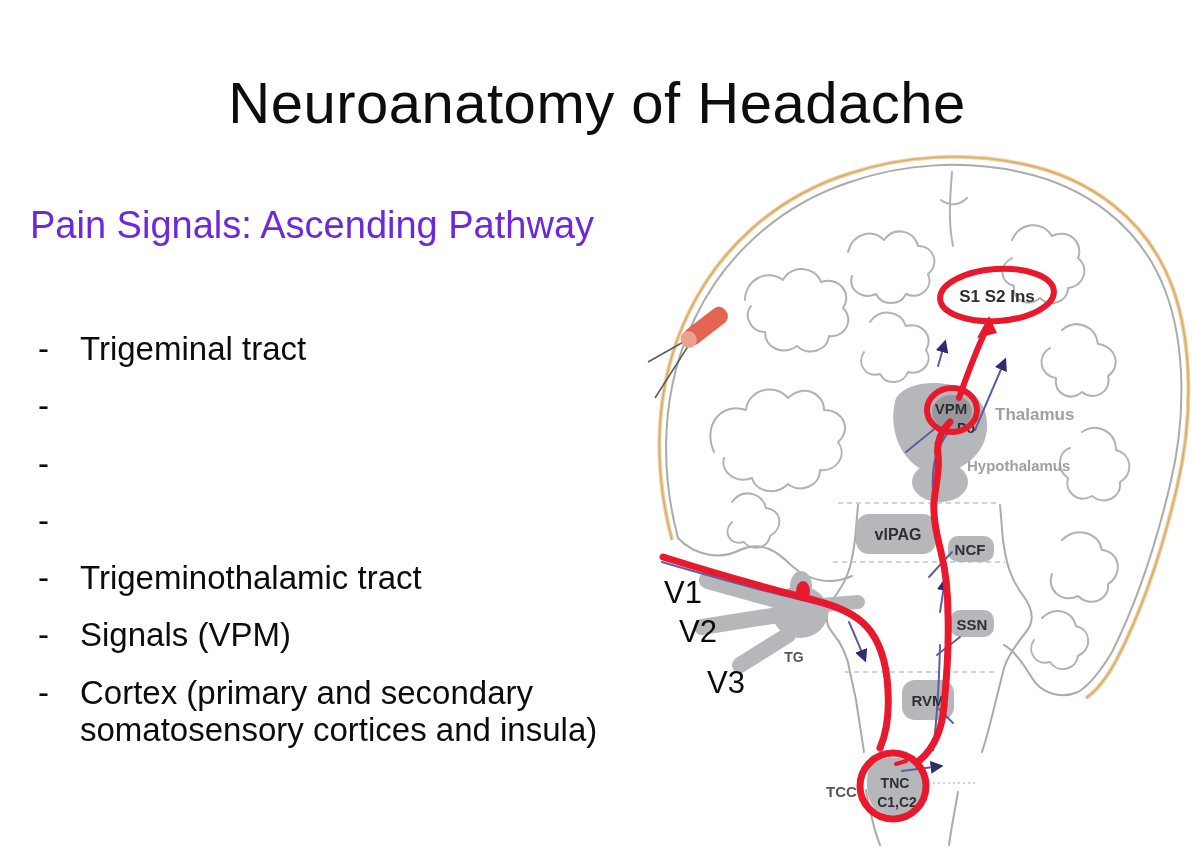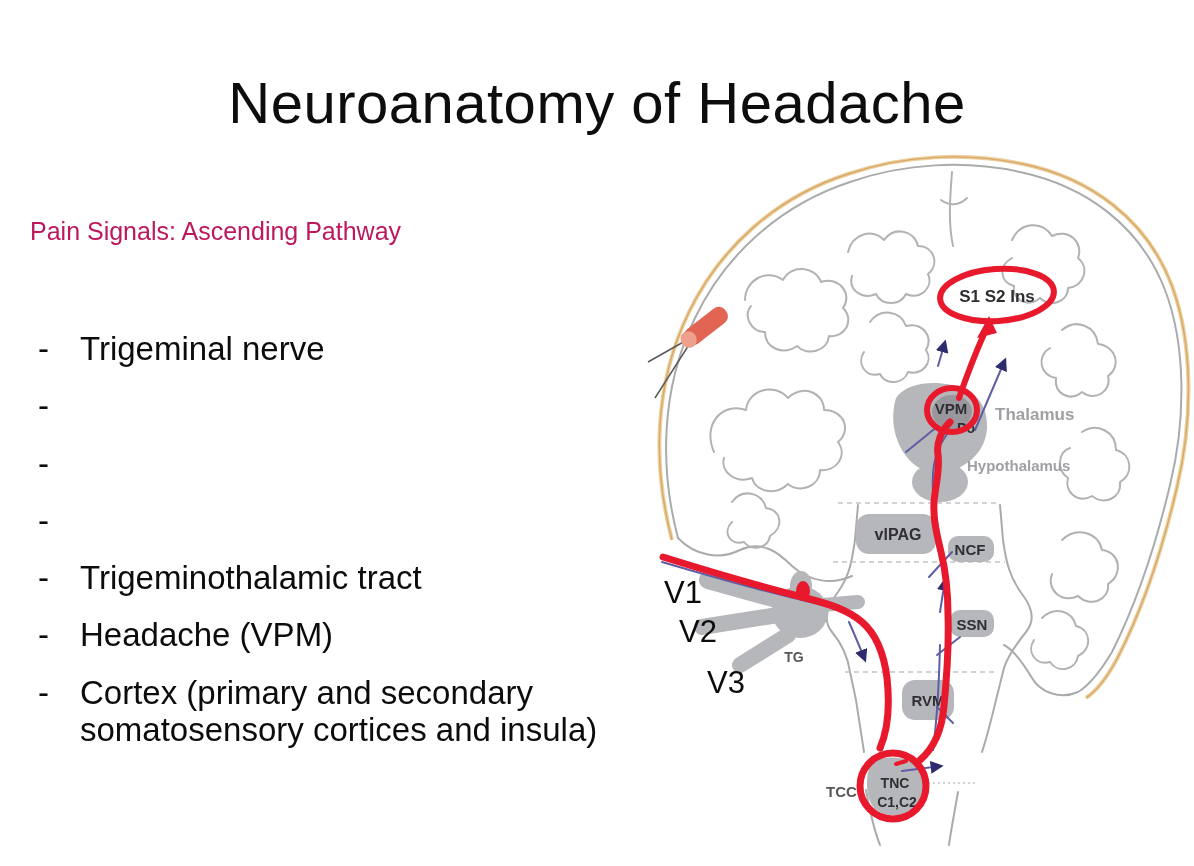--- a/index.html
+++ b/index.html
@@ -5,21 +5,21 @@
   html,body{margin:0;padding:0;}
   body{
     width:1194px;height:866px;position:relative;background:#ffffff;
     font-family:"Liberation Sans", sans-serif;color:#0c0c0c;overflow:hidden;
   }
   .title{
     position:absolute;top:30px;left:0;width:1194px;text-align:center;
     font-size:58px;font-weight:400;letter-spacing:0.5px;color:#0d0d0d;
   }
   .subtitle{
-    position:absolute;top:217px;left:30px;font-size:25px;font-weight:400;color:#be185d;
+    position:absolute;top:204px;left:30px;font-size:38px;font-weight:400;color:#6d28d9;
   }
   .bullets{
     position:absolute;top:330px;left:38px;width:648px;
     list-style:none;margin:0;padding:0;font-size:33px;line-height:1.13;
   }
   .bullets li{display:flex;margin-bottom:20px;}
   .bullets .dash{width:42px;flex:0 0 42px;}
   .figure{position:absolute;left:630px;top:150px;width:564px;height:716px;}
   svg text{font-family:"Liberation Sans", sans-serif;}
   .t-dark{fill:#2f2f33;font-weight:bold;}
@@ -36,38 +36,38 @@
 </style>
 </head>
 <body>
 
 <h1 class="title">Neuroanatomy of Headache</h1>
 <div class="subtitle">Pain Signals: Ascending Pathway</div>
 
 <ul class="bullets">
   <li>
       <span class="dash">-</span>
-      <span>Trigeminal nerve</span>
+      <span>Trigeminal tract</span>
     </li>
   <li>
       <span class="dash">-</span>
     </li>
   <li>
       <span class="dash">-</span>
     </li>
   <li>
       <span class="dash">-</span>
     </li>
   <li>
       <span class="dash">-</span>
       <span>Trigeminothalamic tract</span>
     </li>
   <li>
       <span class="dash">-</span>
-      <span>Headache (VPM)</span>
+      <span>Signals (VPM)</span>
     </li>
   <li>
       <span class="dash">-</span>
       <span>Cortex (primary and secondary somatosensory cortices and insula)</span>
     </li>
 </ul>
 
 <svg class="figure" viewBox="630 150 564 716" width="564" height="716" xmlns="http://www.w3.org/2000/svg">
   <defs>
     <marker id="ah" viewBox="0 0 10 10" refX="8" refY="5" markerWidth="6.5" markerHeight="6.5" orient="auto">

